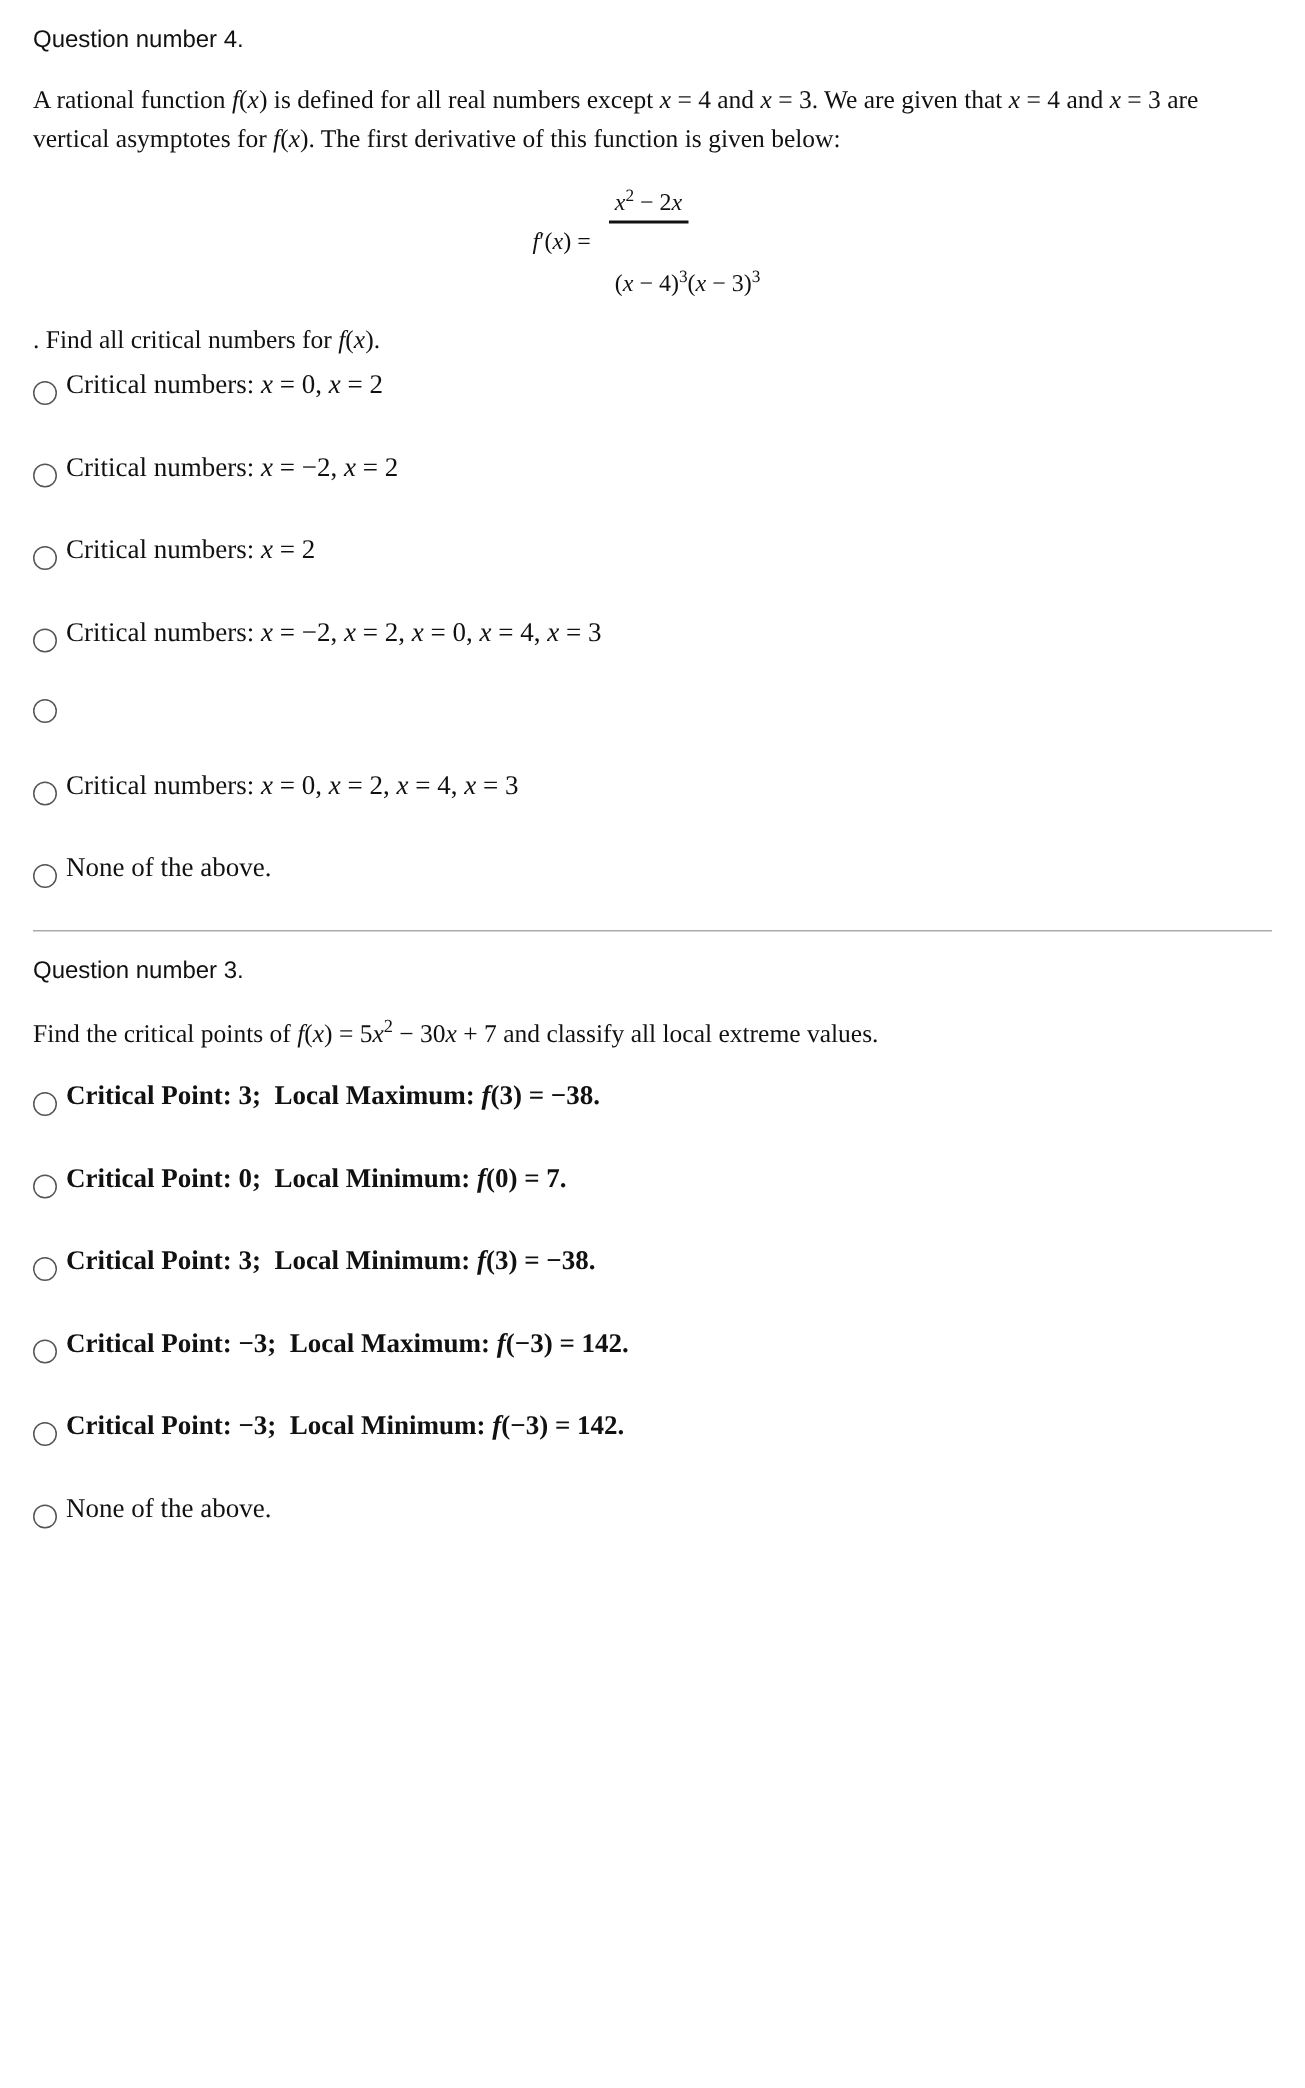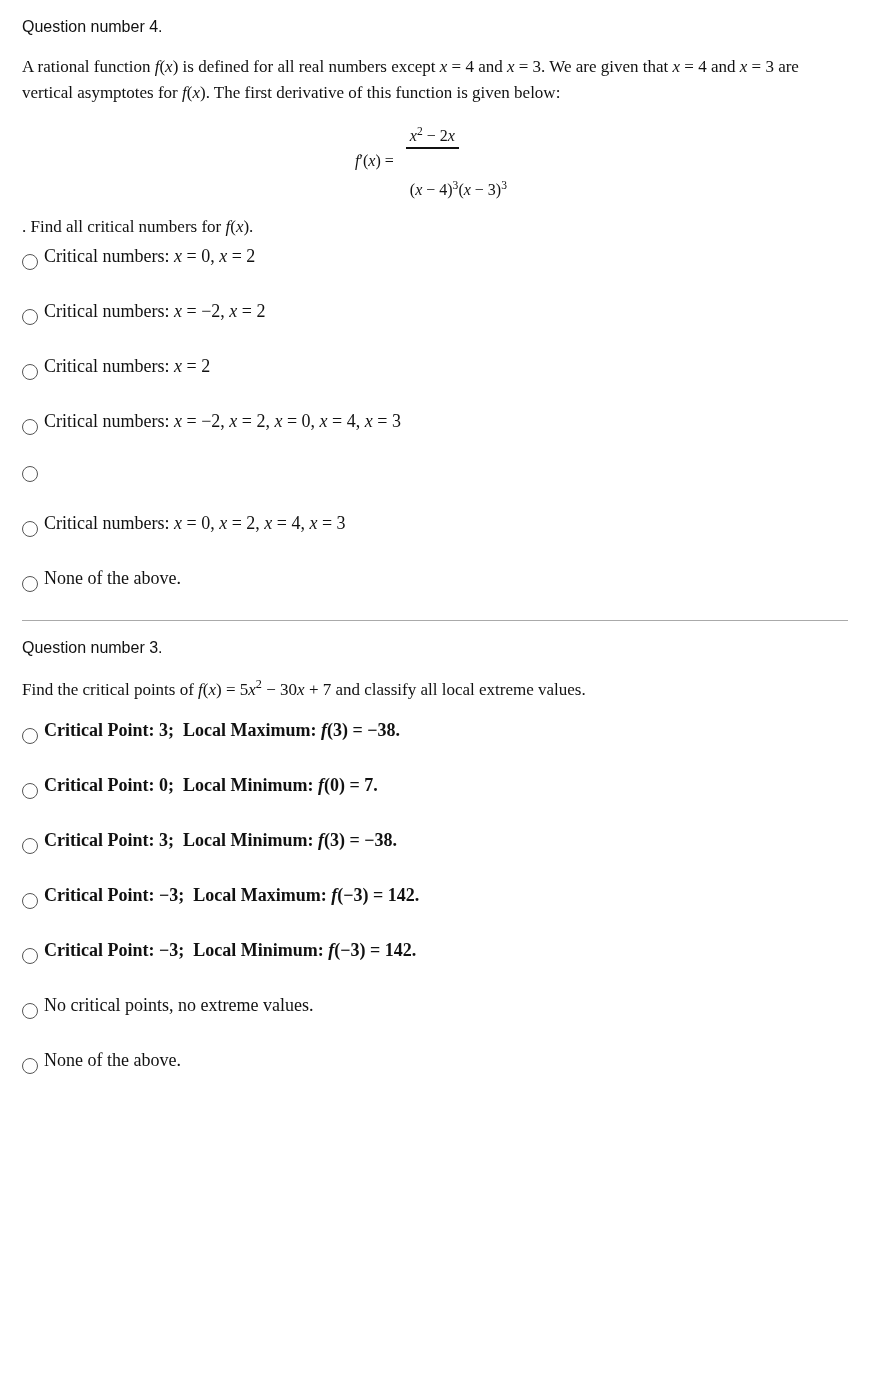--- a/index.html
+++ b/index.html
@@ -188,26 +188,20 @@
     </span>
   </div>
 
   <div class="option-row">
     <span class="radio-circle"></span>
     <span class="option-text">
       <span class="bold-label">Critical Point: −3;&nbsp; Local Minimum: <span class="math">f</span>(−3) = 142.</span>
     </span>
   </div>
 
-  <div class="option-row">
-    <span class="radio-circle"></span>
-    <span class="option-text">
-      No critical points, no extreme values.
-    </span>
-  </div>
 
   <div class="option-row">
     <span class="radio-circle"></span>
     <span class="option-text">
       None of the above.
     </span>
   </div>
 </div>
 
 </body></html>

